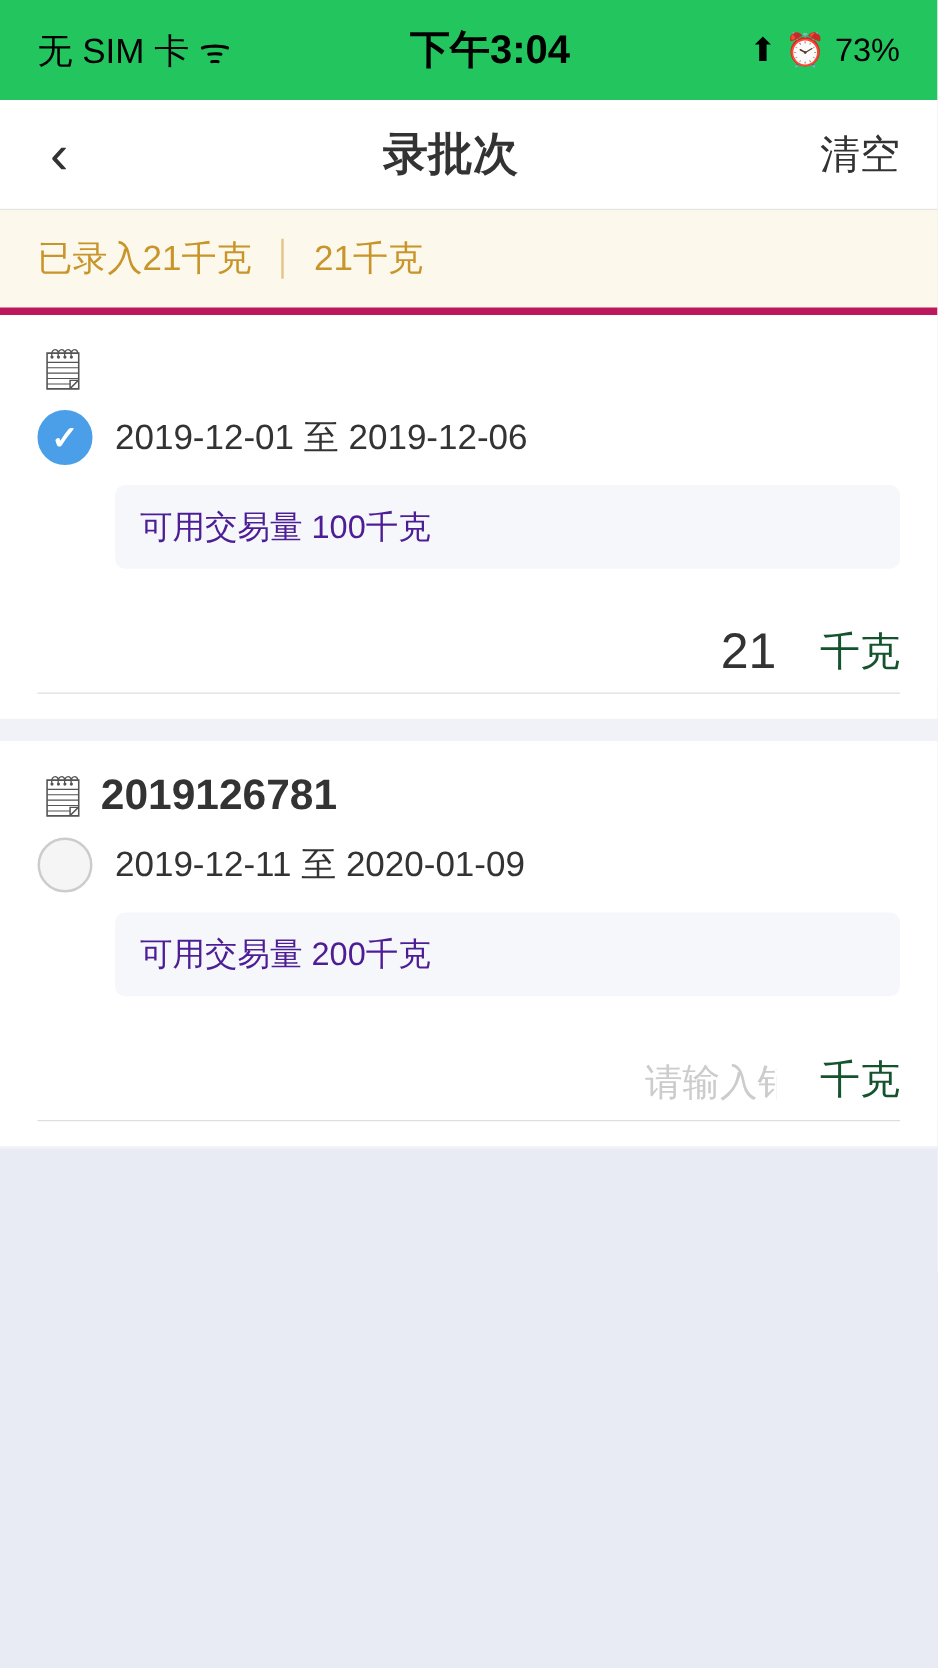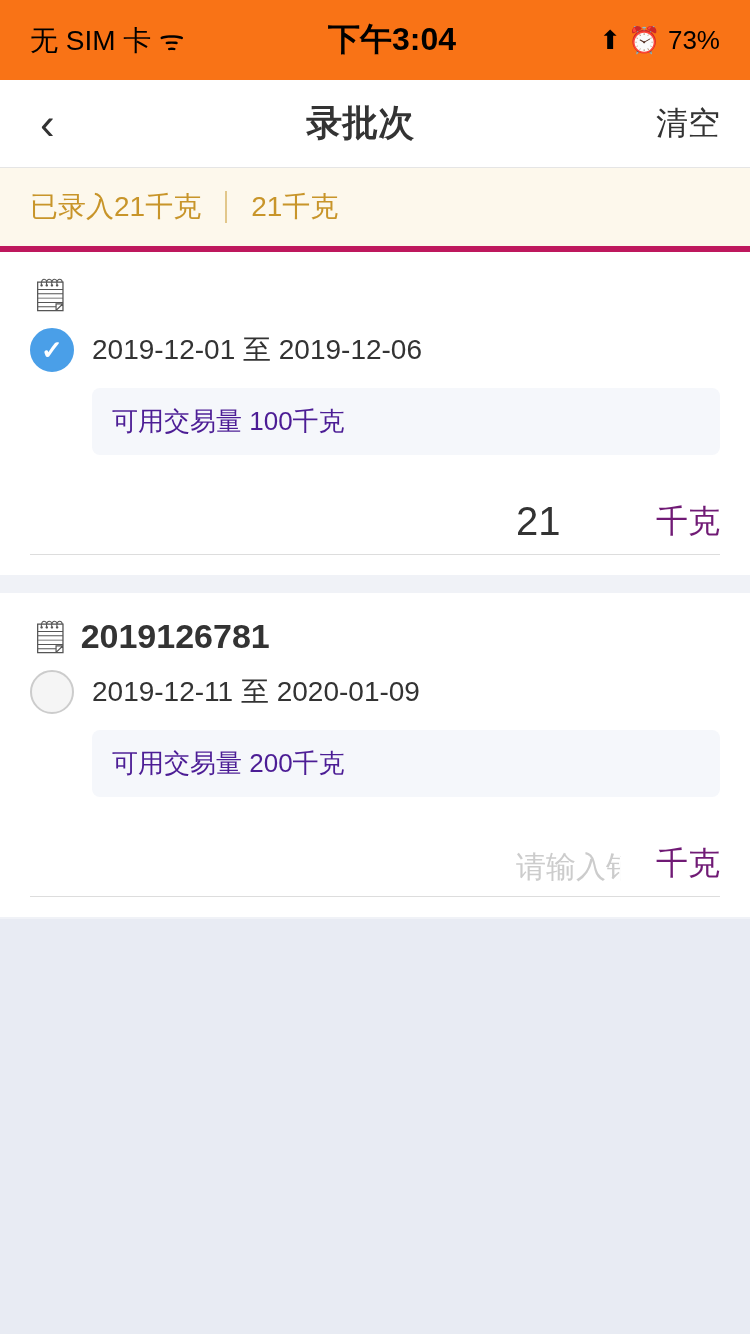--- a/index.html
+++ b/index.html
@@ -11,21 +11,21 @@
       background: #f0f2f7;
       font-size: 28px;
     }
 
     
     .status-bar {
       display: flex;
       justify-content: space-between;
       align-items: center;
       height: 80px;
-      background: #f97316;
+      background: #22c55e;
       padding: 0 30px;
       font-size: 28px;
       font-weight: 500;
     }
     .status-left { display: flex; align-items: center; gap: 12px; }
     .status-center { font-size: 32px; font-weight: 600; }
     .status-right { display: flex; align-items: center; gap: 10px; font-size: 26px; }
 
     
     .nav-bar {
@@ -156,31 +156,31 @@
       padding: 20px 30px 10px;
       background: #fff;
       gap: 20px;
     }
     .qty-input {
       font-size: 40px;
       font-weight: 500;
       color: #333;
       border: none;
       outline: none;
-      text-align: left;
+      text-align: right;
       width: 120px;
       background: transparent;
     }
     .qty-input::placeholder {
       color: #ccc;
       font-size: 30px;
     }
     .qty-unit {
       font-size: 32px;
-      color: #701a75;
+      color: #14532d;
     }
     .qty-underline {
       height: 1px;
       background: #ddd;
       margin: 0 30px 20px;
     }
 
     
     .section-separator {
       height: 16px;

